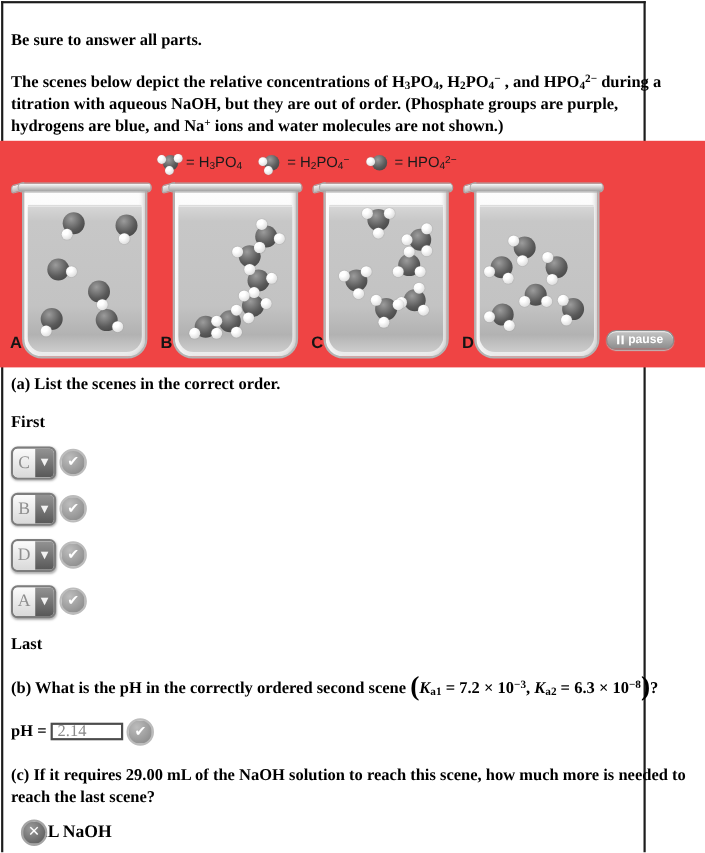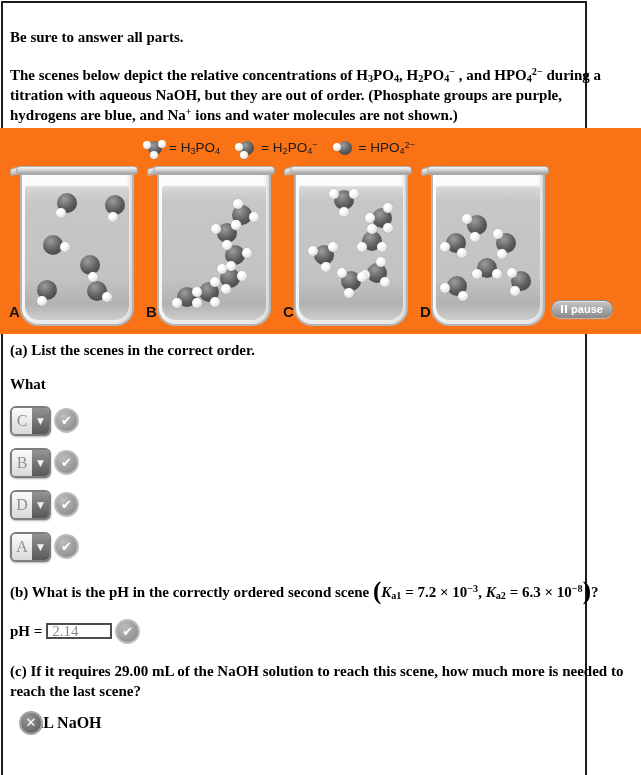--- a/index.html
+++ b/index.html
@@ -17,21 +17,21 @@
   .intro { margin-top:18px; white-space:nowrap; }
   sub, sup { line-height:0; font-size:0.68em; }
   sup { vertical-align:0.45em; }
   sub { vertical-align:-0.2em; }
   i { font-style:italic; }
   .bigp { font-size:25px; font-weight:bold; vertical-align:-2px; line-height:0; }
 
   
   .figure {
     position:relative; margin-left:-10px; margin-top:3px;
-    width:641px; height:206px; background:#f97316;
+    width:641px; height:206px; background:#ef4444;
   }
   .legend {
     position:absolute; top:7px; left:143px; display:flex; gap:15px; align-items:center;
     font-family:"Liberation Sans", sans-serif; font-weight:normal; font-size:13.5px; color:#1a1a1a;
   }
   .legend-item { display:flex; align-items:center; gap:3px; height:24px; }
   .mini-mol { position:relative; width:23px; height:23px; display:inline-block; }
 
   .beakers { position:absolute; top:38px; left:20px; display:flex; gap:23px; }
   .beaker { position:relative; width:114px; height:160px; }
@@ -266,21 +266,21 @@
     <button class="pause-btn">
       <span class="pause-icon">
           <i></i>
           <i></i>
         </span>
       <span>pause</span>
     </button>
   </div>
 
   <p class="prompt-a">(a) List the scenes in the correct order.</p>
-  <p class="order-label">What</p>
+  <p class="order-label">First</p>
 
   <div class="dd-row">
     <div class="dd">
       <span class="dd-val">C</span>
       <span class="dd-arr">▼</span>
     </div>
     <span class="badge correct">✔</span>
   </div>
   <div class="dd-row">
     <div class="dd">
@@ -297,20 +297,21 @@
     <span class="badge correct">✔</span>
   </div>
   <div class="dd-row">
     <div class="dd">
       <span class="dd-val">A</span>
       <span class="dd-arr">▼</span>
     </div>
     <span class="badge correct">✔</span>
   </div>
 
+  <p class="order-label">Last</p>
 
   <p class="prompt-b"><span>(b) What is the pH in the correctly ordered second scene </span><span class="bigp">(</span><i>K</i><sub>a1</sub><span> = 7.2 × 10</span><sup>−3</sup><span>, </span><i>K</i><sub>a2</sub><span> = 6.3 × 10</span><sup>−8</sup><span class="bigp">)</span><span>?</span></p>
   <div class="ph-row">
     <span class="ph-label">pH =</span>
     <input class="ph-input" readonly="" value="2.14" style="">
     <span class="badge correct">✔</span>
   </div>
 
   <p class="prompt-c"><span>(c) If it requires 29.00 mL of the NaOH solution to reach this scene, how much more is needed to</span><br><span>reach the last scene?</span></p>
   <div class="vol-row">

